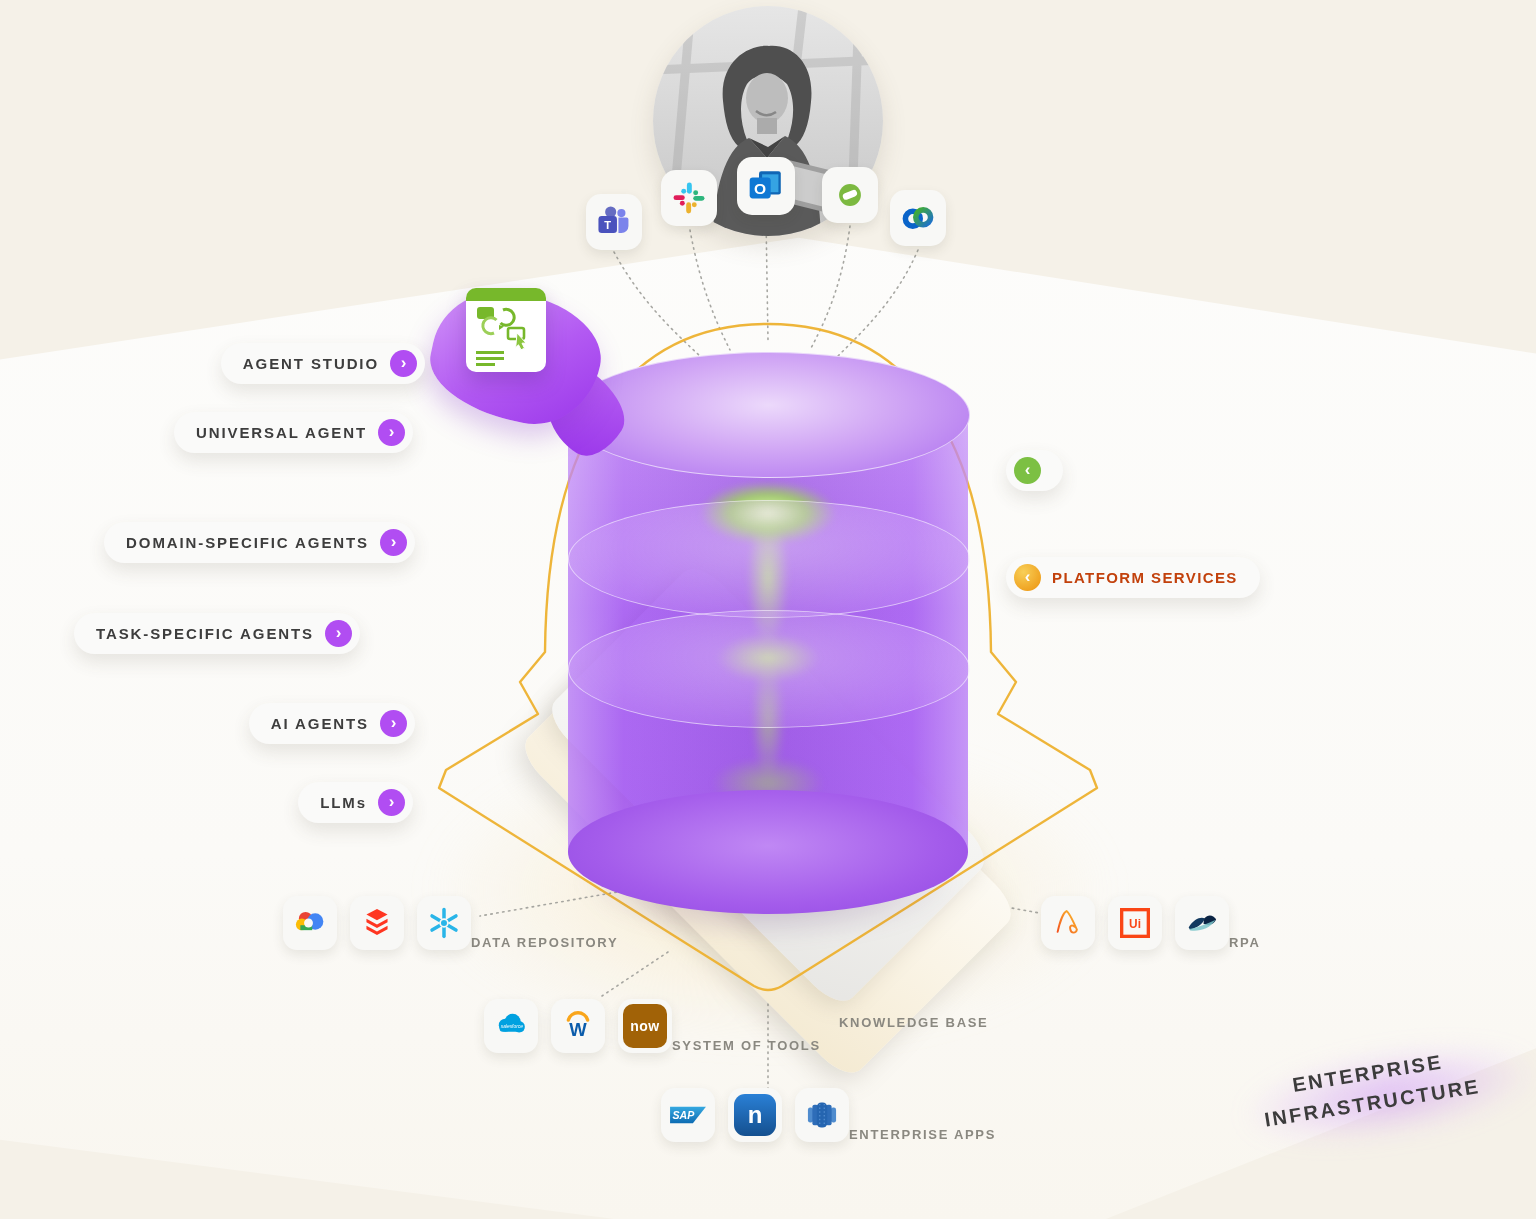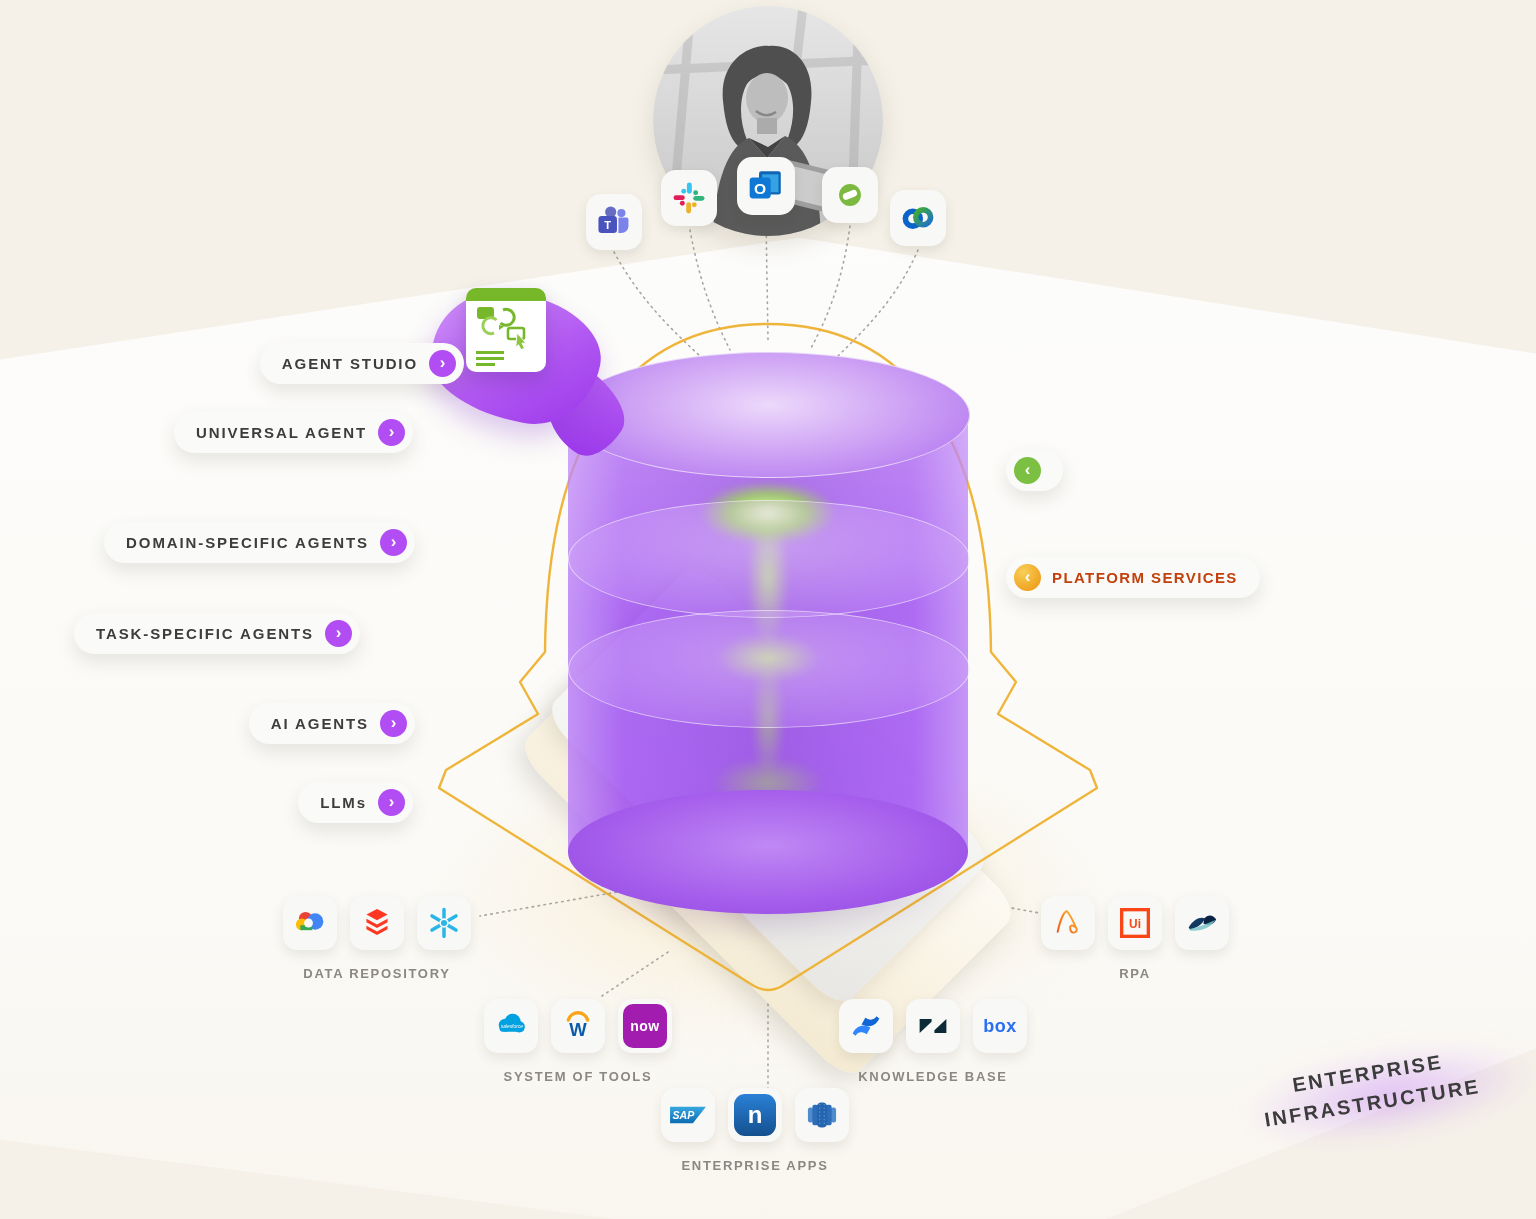--- a/index.html
+++ b/index.html
@@ -119,38 +119,38 @@
     color:#fff;font-size:17px;font-weight:bold;line-height:1;padding-bottom:2px;box-sizing:border-box;
   }
   .chev.purple{background:#b14df2;}
   .chev.green{background:#7cc043;}
   .chev.orange{background:radial-gradient(circle at 35% 30%,#f8cf58,#efa11f 75%);}
   .pill.right-pill{padding:7px 22px 7px 8px;}
   .pill.right-pill .txt{letter-spacing:1.4px;line-height:20px;}
   .pill.right-pill .txt.green-text{color:#6cab3c;}
   .pill.right-pill .txt.orange-text{color:#c2410c;}
   
-  .group{position:absolute;display:flex;flex-direction:column;align-items:center;}
+  .group{position:absolute;display:flex;flex-direction:row;align-items:flex-end;}
   .group .tiles{position:relative;display:flex;gap:13px;}
   .group .tiles .tile{position:relative;}
   .group-label{
     margin-top:16px;font-size:13px;font-weight:bold;color:#8a8880;letter-spacing:1.7px;white-space:nowrap;
   }
   
   .footer{
     position:absolute;left:1225px;top:1058px;width:290px;transform:rotate(-9deg);
     text-align:center;color:#3c3c3c;font-size:20px;font-weight:bold;letter-spacing:2.4px;line-height:30px;
   }
   .footer-glow{
     position:absolute;left:1240px;top:1052px;width:300px;height:84px;border-radius:50%;
     transform:rotate(-9deg);filter:blur(12px);
     background:radial-gradient(closest-side,rgba(200,140,246,.55),rgba(200,140,246,0));
   }
   .sn-square{
-    width:44px;height:44px;border-radius:10px;background:#a21caf;
+    width:44px;height:44px;border-radius:10px;background:#a16207;
     display:flex;align-items:center;justify-content:center;
     color:#fff;font-weight:bold;font-size:14px;letter-spacing:.5px;
   }
   .ns-square{
     width:42px;height:42px;border-radius:11px;
     background:linear-gradient(180deg,#2a80d6,#15508f);
     display:flex;align-items:center;justify-content:center;
     color:#fff;font-weight:bold;font-size:24px;
   }
   .box-word{color:#2a6ff2;font-weight:bold;font-size:18px;letter-spacing:.5px;}
@@ -294,21 +294,21 @@
         <linearGradient id="wbx" x1="0" y1="0" x2="1" y2="1">
           <stop offset="0" stop-color="#43b02a"></stop>
             <stop offset="1" stop-color="#1c6fd1"></stop>
         </linearGradient>
       </defs>
       <circle cx="20" cy="28" r="10" fill="none" stroke="#0a64c9" stroke-width="7.5"></circle>
       <circle cx="34" cy="26" r="10" fill="none" stroke="url(#wbx)" stroke-width="7.5"></circle>
     </svg>
   </div>
 
-  <div class="pill" style="right:1072px;top:343px">
+  <div class="pill" style="right:1111px;top:343px">
     <span class="txt">AGENT STUDIO</span>
     <span class="chev purple">›</span>
   </div>
   <div class="pill" style="right:1123px;top:412px">
     <span class="txt">UNIVERSAL AGENT</span>
     <span class="chev purple">›</span>
   </div>
   <div class="pill" style="right:1121px;top:522px">
     <span class="txt">DOMAIN-SPECIFIC AGENTS</span>
     <span class="chev purple">›</span>
@@ -427,39 +427,20 @@
             <line x1="24" y1="12" x2="24" y2="42"></line>
               <line x1="30" y1="12" x2="30" y2="42"></line>
           </g>
         </svg>
       </div>
     </div>
     <span class="group-label">ENTERPRISE APPS</span>
   </div>
 
   <div class="group" style="left:839px;top:999px">
-    <div class="tiles">
-      <div class="tile small">
-        <svg width="40" height="40" viewBox="0 0 54 54">
-          <path d="M9 37 C14 27 22 24 33 29 L28 38 C21 34 16 35 13 40 Z" fill="#2f86ff"></path>
-          <path d="M45 17 C40 27 32 30 21 25 L26 16 C33 20 38 19 41 14 Z" fill="#1165d6"></path>
-        </svg>
-      </div>
-      <div class="tile small">
-        <svg width="38" height="38" viewBox="0 0 54 54">
-          <g fill="#0d2b36">
-            <path d="M8 17 h17 v4 L8 37 Z"></path>
-            <path d="M46 37 h-17 v-4 L46 17 Z"></path>
-          </g>
-        </svg>
-      </div>
-      <div class="tile small">
-        <span class="box-word">box</span>
-      </div>
-    </div>
     <span class="group-label">KNOWLEDGE BASE</span>
   </div>
 
   <div class="group" style="left:1041px;top:896px">
     <div class="tiles">
       <div class="tile small">
         <svg width="40" height="40" viewBox="0 0 54 54">
           <defs>
             <linearGradient id="aag" x1="0" y1="1" x2="1" y2="0">
               <stop offset="0" stop-color="#f4511e"></stop>

